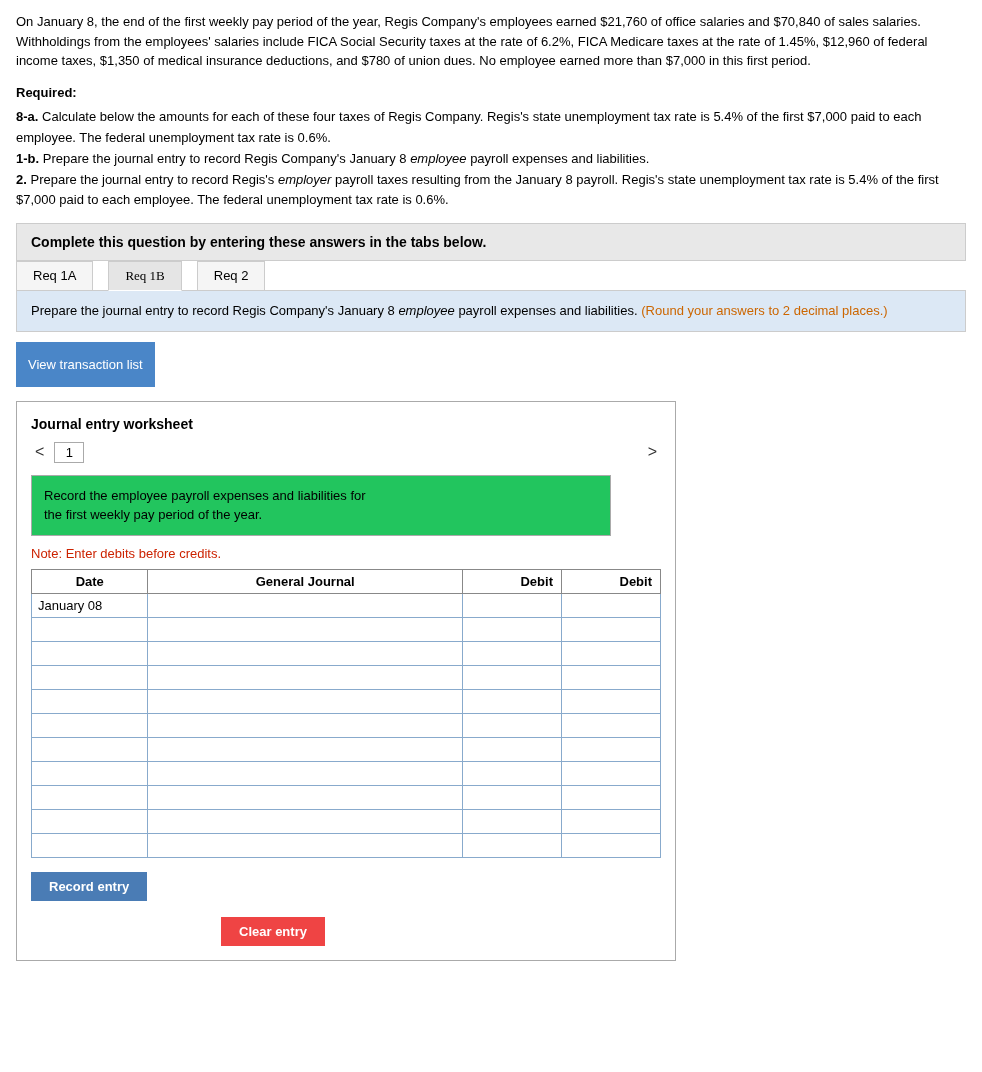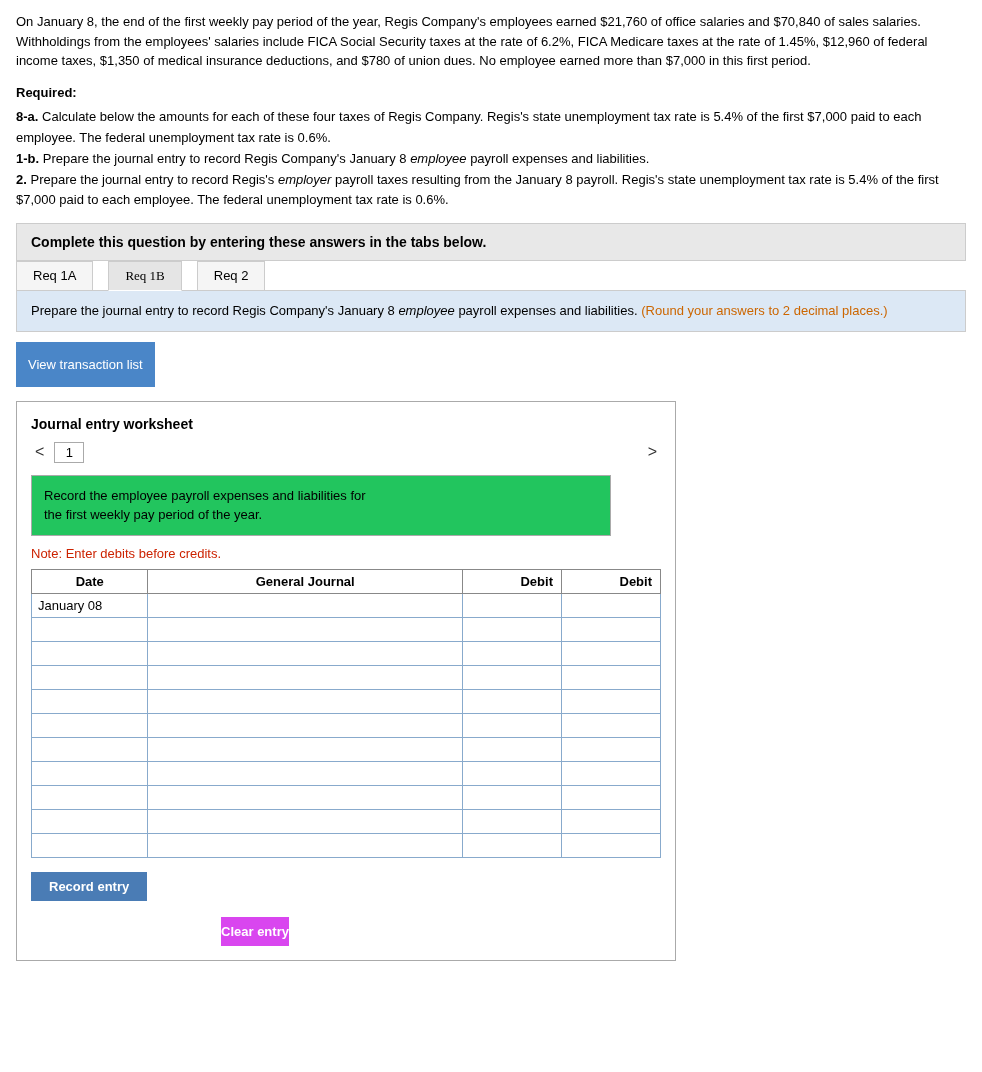--- a/index.html
+++ b/index.html
@@ -193,24 +193,24 @@
     .btn-view-general {
       background: #4a7cb5;
       color: #fff;
       border: none;
       padding: 7px 18px;
       font-size: 13px;
       cursor: pointer;
       font-weight: bold;
     }
     .btn-clear {
-      background: #d946ef;
+      background: #ef4444;
       color: #fff;
       border: none;
-      padding: 7px 0;
+      padding: 7px 18px;
       font-size: 13px;
       cursor: pointer;
       font-weight: bold;
       margin-top: 8px;
       margin-left: 100px;
       text-align: right;
     }
     .bottom-row-1 {
       display: flex;
       justify-content: flex-start;

